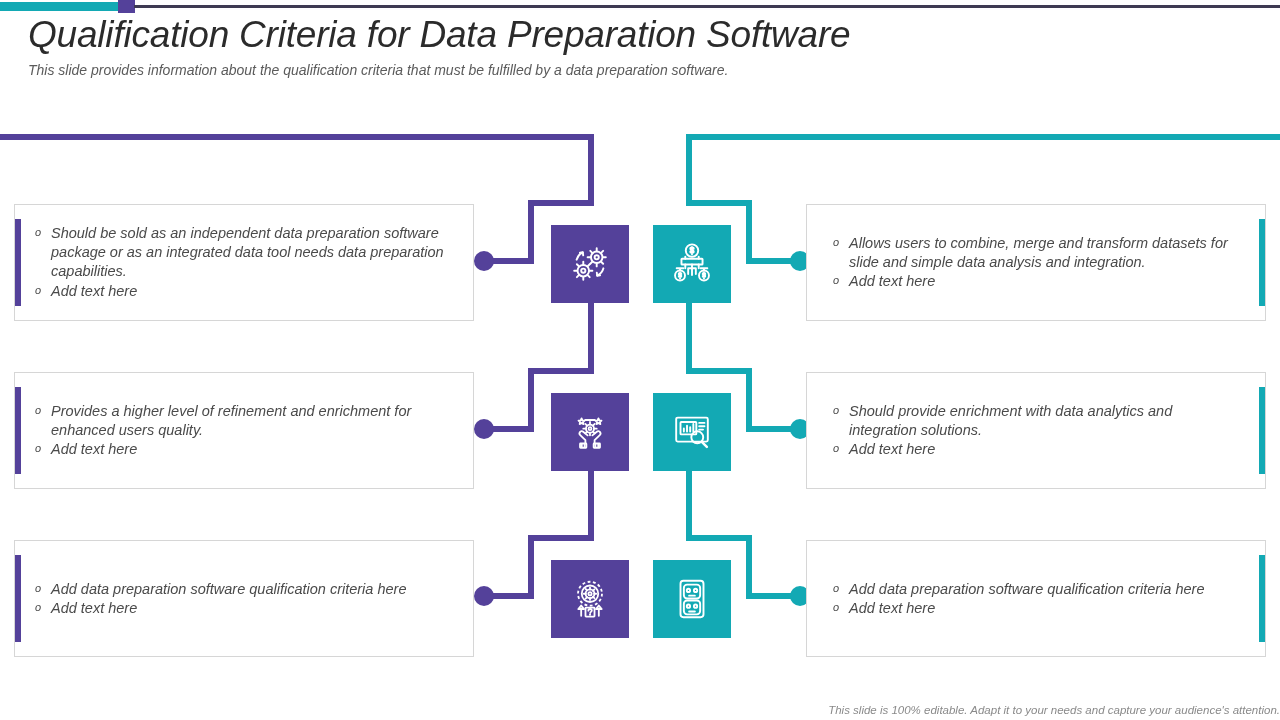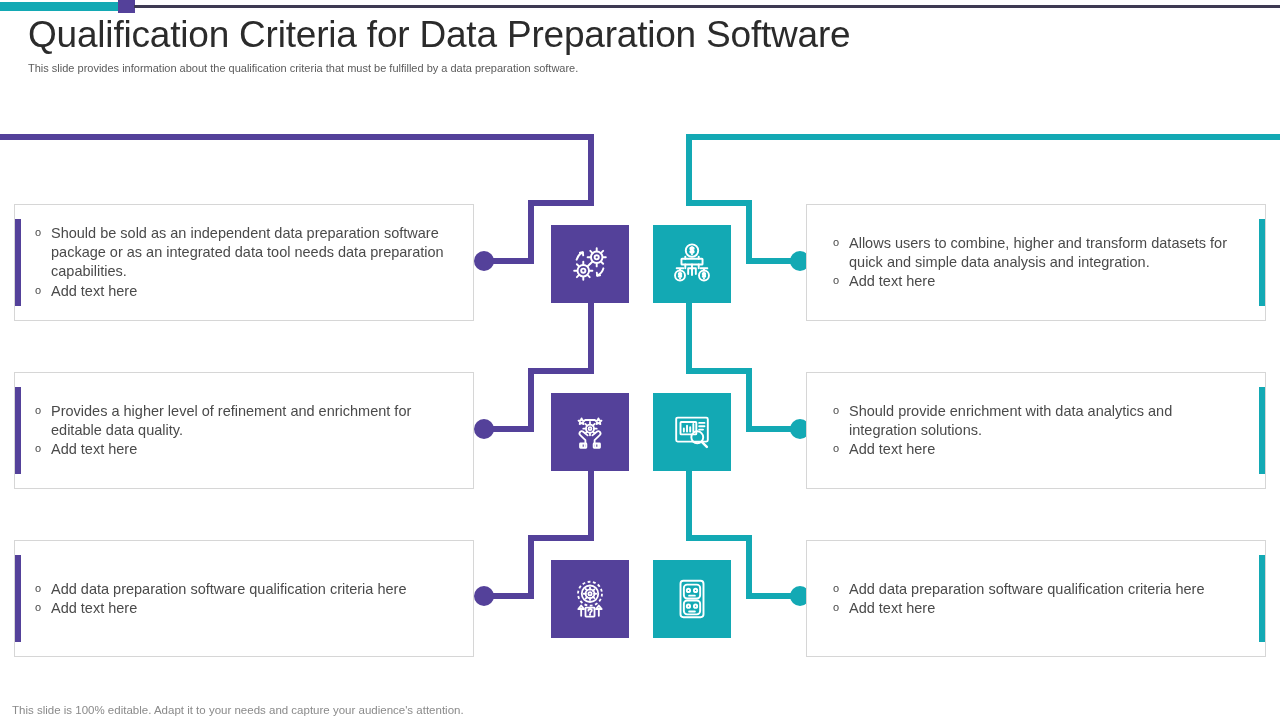--- a/index.html
+++ b/index.html
@@ -7,20 +7,21 @@
     padding: 0;
     background: #ffffff;
   }
   #slide {
     position: relative;
     width: 1280px;
     height: 720px;
     background: #ffffff;
     font-family: "Liberation Sans", sans-serif;
     overflow: hidden;
+    font-style: italic;
   }
 
   
   .topbar-teal {
     position: absolute;
     left: 0; top: 2px;
     width: 122px; height: 9px;
     background: #13A9B4;
   }
   .topbar-purple {
@@ -42,21 +43,21 @@
     left: 28px; top: 14px;
     font-size: 37px;
     font-weight: 400;
     color: #2b2b2b;
     letter-spacing: -0.2px;
     white-space: nowrap;
   }
   .subtitle {
     position: absolute;
     left: 28px; top: 62px;
-    font-size: 11px;
+    font-size: 14px;
     color: #5b5b5b;
     white-space: nowrap;
   }
 
   
   .ln { position: absolute; }
 
   
   .card {
     position: absolute;
@@ -115,23 +116,23 @@
     align-items: center;
     justify-content: center;
   }
   .tile.purple { background: #54419A; }
   .tile.teal   { background: #13A9B4; }
   .tile svg { display: block; }
 
   
   .footer {
     position: absolute;
-    left: 12px; right: 0;
+    left: 4px; right: 0;
     top: 704px;
-    text-align: left;
+    text-align: right;
     font-size: 11.5px;
     color: #8a8a8a;
   }
 </style>
 </head>
 <body>
 
 <div id="slide">
 
   <div class="topbar-teal"></div>
@@ -195,21 +196,21 @@
         <span class="bullet-text">Add text here</span>
       </div>
     </div>
   </div>
 
   <div class="card left" style="left:14px; top:372px; width:460px; height:117px;">
     <div class="accent"></div>
     <div class="body">
       <div class="bullet-row">
         <span class="bullet-mark">o</span>
-        <span class="bullet-text">Provides a higher level of refinement and enrichment for editable data quality.</span>
+        <span class="bullet-text">Provides a higher level of refinement and enrichment for enhanced users quality.</span>
       </div>
       <div class="bullet-row">
         <span class="bullet-mark">o</span>
         <span class="bullet-text">Add text here</span>
       </div>
     </div>
   </div>
 
   <div class="card left" style="left:14px; top:540px; width:460px; height:117px;">
     <div class="accent"></div>
@@ -223,21 +224,21 @@
         <span class="bullet-text">Add text here</span>
       </div>
     </div>
   </div>
 
   <div class="card right" style="left:806px; top:204px; width:460px; height:117px;">
     <div class="accent"></div>
     <div class="body">
       <div class="bullet-row">
         <span class="bullet-mark">o</span>
-        <span class="bullet-text">Allows users to combine, higher and transform datasets for quick and simple data analysis and integration.</span>
+        <span class="bullet-text">Allows users to combine, merge and transform datasets for slide and simple data analysis and integration.</span>
       </div>
       <div class="bullet-row">
         <span class="bullet-mark">o</span>
         <span class="bullet-text">Add text here</span>
       </div>
     </div>
   </div>
 
   <div class="card right" style="left:806px; top:372px; width:460px; height:117px;">
     <div class="accent"></div>

